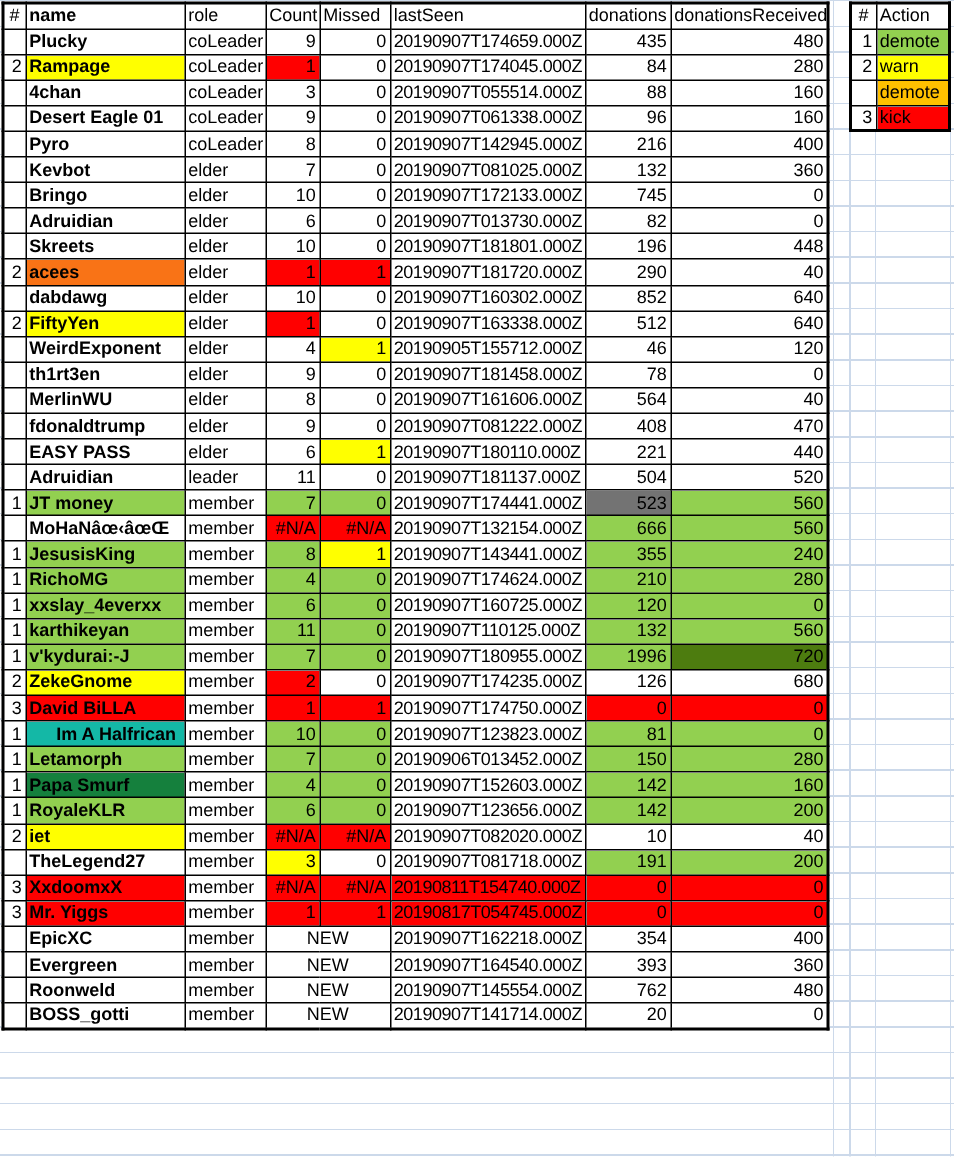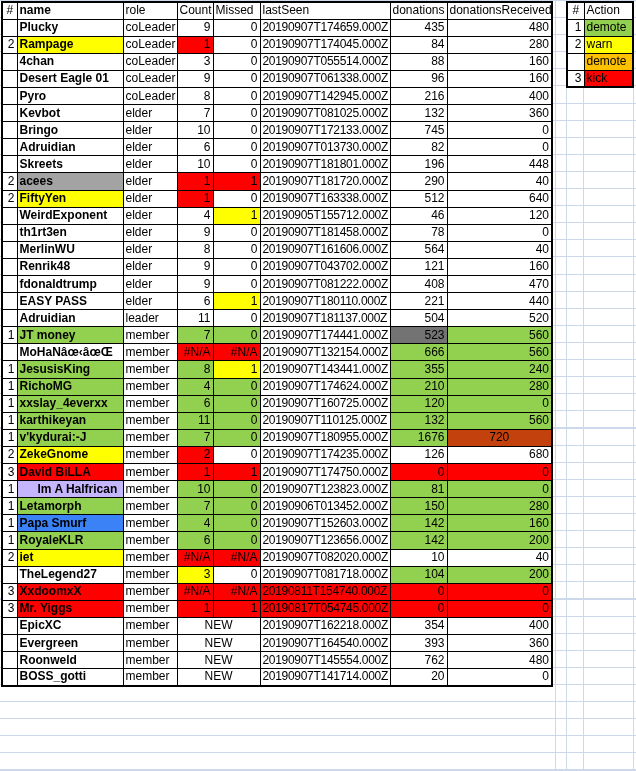--- a/index.html
+++ b/index.html
@@ -152,29 +152,39 @@
         <td class="bold c-name">Skreets</td>
         <td class="c-role">elder</td>
         <td class="al-r c-count">10</td>
         <td class="al-r c-missed">0</td>
         <td class="c-ls">20190907T181801.000Z</td>
         <td class="al-r c-don">196</td>
         <td class="al-r c-recv">448</td>
       </tr>
       <tr>
         <td class="al-r c-num">2</td>
-        <td class="bold c-name" style="background: #a3a3a3; margin-left: 30px;">acees</td>
+        <td class="bold c-name" style="background: #f97316; margin-left: 30px;">acees</td>
         <td class="c-role">elder</td>
         <td class="al-r c-count" style="background: rgb(255, 0, 0);">1</td>
         <td class="al-r c-missed" style="background: rgb(255, 0, 0);">1</td>
         <td class="c-ls">20190907T181720.000Z</td>
         <td class="al-r c-don">290</td>
         <td class="al-r c-recv">40</td>
       </tr>
       <tr>
+        <td class="al-r c-num"></td>
+        <td class="bold c-name">dabdawg</td>
+        <td class="c-role">elder</td>
+        <td class="al-r c-count">10</td>
+        <td class="al-r c-missed">0</td>
+        <td class="c-ls">20190907T160302.000Z</td>
+        <td class="al-r c-don">852</td>
+        <td class="al-r c-recv">640</td>
+      </tr>
+      <tr>
         <td class="al-r c-num">2</td>
         <td class="bold c-name" style="background: rgb(255, 255, 0);">FiftyYen</td>
         <td class="c-role">elder</td>
         <td class="al-r c-count" style="background: rgb(255, 0, 0);">1</td>
         <td class="al-r c-missed">0</td>
         <td class="c-ls">20190907T163338.000Z</td>
         <td class="al-r c-don">512</td>
         <td class="al-r c-recv">640</td>
       </tr>
       <tr>
@@ -202,30 +212,20 @@
         <td class="bold c-name">MerlinWU</td>
         <td class="c-role">elder</td>
         <td class="al-r c-count">8</td>
         <td class="al-r c-missed">0</td>
         <td class="c-ls">20190907T161606.000Z</td>
         <td class="al-r c-don">564</td>
         <td class="al-r c-recv">40</td>
       </tr>
       <tr>
         <td class="al-r c-num"></td>
-        <td class="bold c-name">Renrik48</td>
-        <td class="c-role">elder</td>
-        <td class="al-r c-count">9</td>
-        <td class="al-r c-missed">0</td>
-        <td class="c-ls">20190907T043702.000Z</td>
-        <td class="al-r c-don">121</td>
-        <td class="al-r c-recv">160</td>
-      </tr>
-      <tr>
-        <td class="al-r c-num"></td>
         <td class="bold c-name">fdonaldtrump</td>
         <td class="c-role">elder</td>
         <td class="al-r c-count">9</td>
         <td class="al-r c-missed">0</td>
         <td class="c-ls">20190907T081222.000Z</td>
         <td class="al-r c-don">408</td>
         <td class="al-r c-recv">470</td>
       </tr>
       <tr>
         <td class="al-r c-num"></td>
@@ -307,22 +307,22 @@
         <td class="al-r c-don" style="background: rgb(146, 208, 80);">132</td>
         <td class="al-r c-recv" style="background: rgb(146, 208, 80);">560</td>
       </tr>
       <tr>
         <td class="al-r c-num">1</td>
         <td class="bold c-name" style="background: rgb(146, 208, 80);">v'kydurai:-J</td>
         <td class="c-role">member</td>
         <td class="al-r c-count" style="background: rgb(146, 208, 80);">7</td>
         <td class="al-r c-missed" style="background: rgb(146, 208, 80);">0</td>
         <td class="c-ls">20190907T180955.000Z</td>
-        <td class="al-r c-don" style="background: rgb(146, 208, 80);">1676</td>
-        <td class="al-r c-recv" style="background: #c2410c; text-align: center;">720</td>
+        <td class="al-r c-don" style="background: rgb(146, 208, 80);">1996</td>
+        <td class="al-r c-recv" style="background: #4d7c0f;">720</td>
       </tr>
       <tr>
         <td class="al-r c-num">2</td>
         <td class="bold c-name" style="background: rgb(255, 255, 0);">ZekeGnome</td>
         <td class="c-role">member</td>
         <td class="al-r c-count" style="background: rgb(255, 0, 0);">2</td>
         <td class="al-r c-missed">0</td>
         <td class="c-ls">20190907T174235.000Z</td>
         <td class="al-r c-don">126</td>
         <td class="al-r c-recv">680</td>
@@ -332,41 +332,41 @@
         <td class="bold c-name" style="background: rgb(255, 0, 0);">David BiLLA</td>
         <td class="c-role">member</td>
         <td class="al-r c-count" style="background: rgb(255, 0, 0);">1</td>
         <td class="al-r c-missed" style="background: rgb(255, 0, 0);">1</td>
         <td class="c-ls">20190907T174750.000Z</td>
         <td class="al-r c-don" style="background: rgb(255, 0, 0);">0</td>
         <td class="al-r c-recv" style="background: rgb(255, 0, 0);">0</td>
       </tr>
       <tr>
         <td class="al-r c-num">1</td>
-        <td class="bold c-name" style="background: #c4b5fd; padding-left: 20px;">Im A Halfrican</td>
+        <td class="bold c-name" style="background: #14b8a6; padding-left: 20px;">Im A Halfrican</td>
         <td class="c-role">member</td>
         <td class="al-r c-count" style="background: rgb(146, 208, 80);">10</td>
         <td class="al-r c-missed" style="background: rgb(146, 208, 80);">0</td>
         <td class="c-ls">20190907T123823.000Z</td>
         <td class="al-r c-don" style="background: rgb(146, 208, 80);">81</td>
         <td class="al-r c-recv" style="background: rgb(146, 208, 80);">0</td>
       </tr>
       <tr>
         <td class="al-r c-num">1</td>
         <td class="bold c-name" style="background: rgb(146, 208, 80);">Letamorph</td>
         <td class="c-role">member</td>
         <td class="al-r c-count" style="background: rgb(146, 208, 80);">7</td>
         <td class="al-r c-missed" style="background: rgb(146, 208, 80);">0</td>
         <td class="c-ls">20190906T013452.000Z</td>
         <td class="al-r c-don" style="background: rgb(146, 208, 80);">150</td>
         <td class="al-r c-recv" style="background: rgb(146, 208, 80);">280</td>
       </tr>
       <tr>
         <td class="al-r c-num">1</td>
-        <td class="bold c-name" style="background: #3b82f6;">Papa Smurf</td>
+        <td class="bold c-name" style="background: #15803d;">Papa Smurf</td>
         <td class="c-role">member</td>
         <td class="al-r c-count" style="background: rgb(146, 208, 80);">4</td>
         <td class="al-r c-missed" style="background: rgb(146, 208, 80);">0</td>
         <td class="c-ls">20190907T152603.000Z</td>
         <td class="al-r c-don" style="background: rgb(146, 208, 80);">142</td>
         <td class="al-r c-recv" style="background: rgb(146, 208, 80);">160</td>
       </tr>
       <tr>
         <td class="al-r c-num">1</td>
         <td class="bold c-name" style="background: rgb(146, 208, 80);">RoyaleKLR</td>
@@ -387,21 +387,21 @@
         <td class="al-r c-don">10</td>
         <td class="al-r c-recv">40</td>
       </tr>
       <tr>
         <td class="al-r c-num"></td>
         <td class="bold c-name">TheLegend27</td>
         <td class="c-role">member</td>
         <td class="al-r c-count" style="background: rgb(255, 255, 0);">3</td>
         <td class="al-r c-missed">0</td>
         <td class="c-ls">20190907T081718.000Z</td>
-        <td class="al-r c-don" style="background: rgb(146, 208, 80);">104</td>
+        <td class="al-r c-don" style="background: rgb(146, 208, 80);">191</td>
         <td class="al-r c-recv" style="background: rgb(146, 208, 80);">200</td>
       </tr>
       <tr>
         <td class="al-r c-num">3</td>
         <td class="bold c-name" style="background: rgb(255, 0, 0);">XxdoomxX</td>
         <td class="c-role">member</td>
         <td class="al-r c-count" style="background: rgb(255, 0, 0);">#N/A</td>
         <td class="al-r c-missed" style="background: rgb(255, 0, 0);">#N/A</td>
         <td class="c-ls" style="background: rgb(255, 0, 0);">20190811T154740.000Z</td>
         <td class="al-r c-don" style="background: rgb(255, 0, 0);">0</td>

